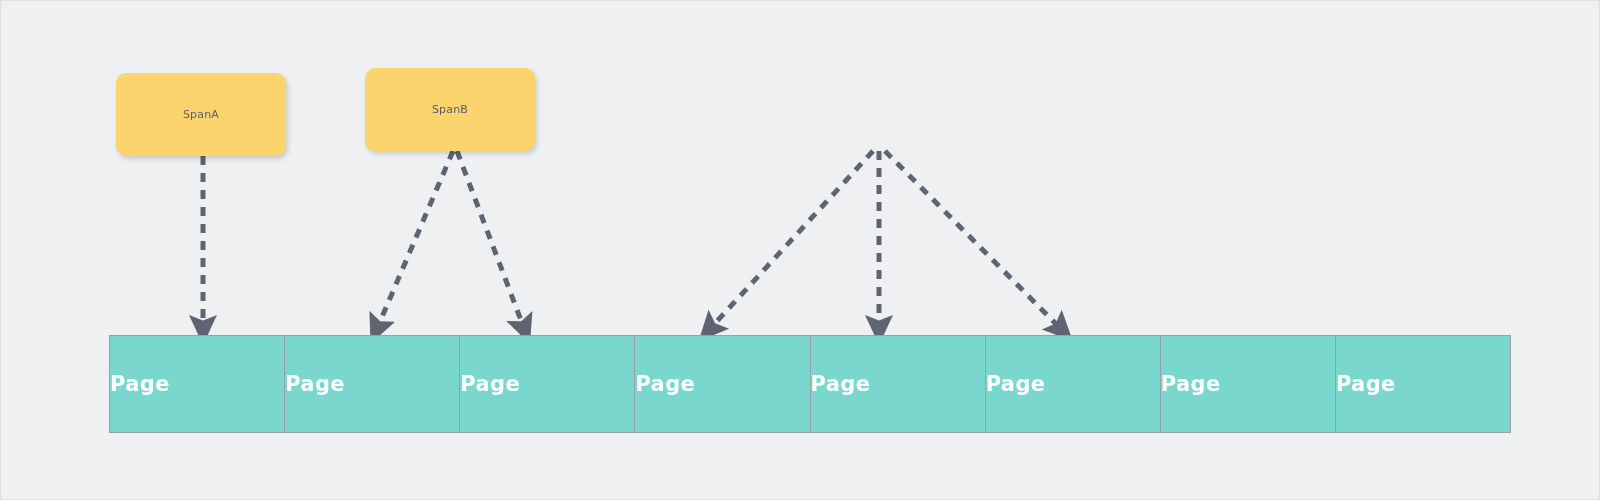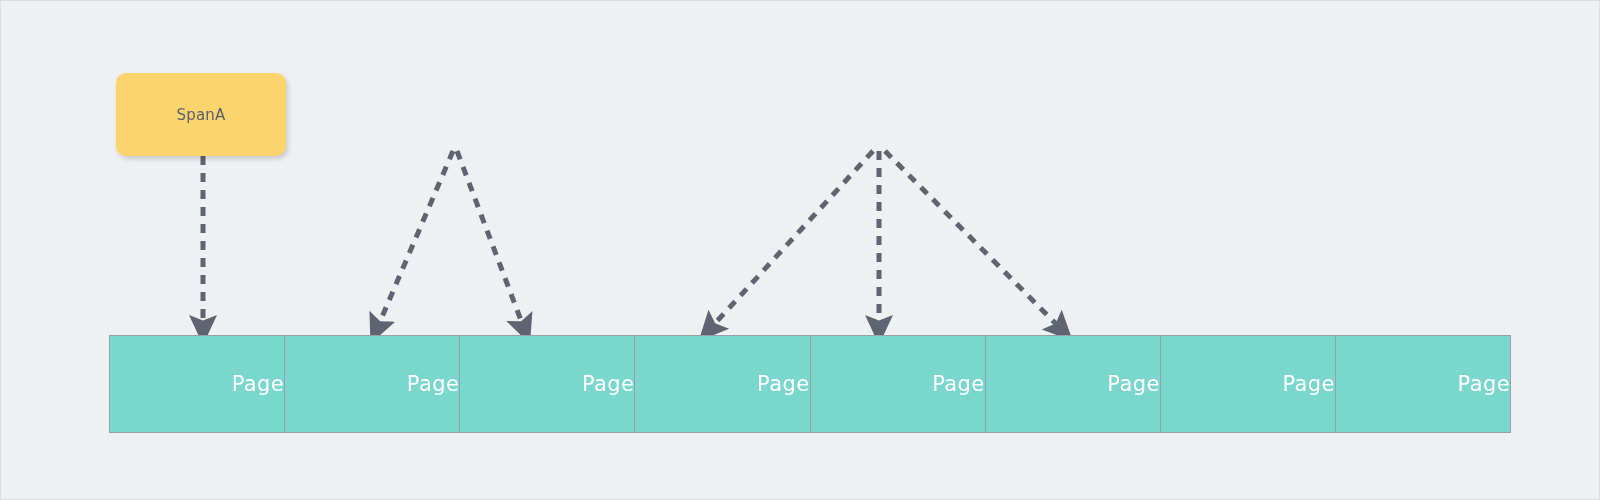--- a/index.html
+++ b/index.html
@@ -31,38 +31,39 @@
     position: absolute;
     background: #fbd46d;
     border-radius: 10px;
     box-shadow: 2px 3px 5px rgba(0,0,0,0.16);
     display: flex;
     align-items: center;
     justify-content: center;
   }
   .span-label {
     font-family: "DejaVu Sans", sans-serif;
-    font-size: 15px;
+    font-size: 11px;
     color: #5a5f6e;
     letter-spacing: 0.2px;
     user-select: none;
   }
   #page-strip {
     position: absolute;
     display: flex;
     box-sizing: border-box;
   }
   .page-cell {
     background: #79d7cd;
     border: 1px solid #9aa0a6;
     box-sizing: border-box;
     display: flex;
     align-items: center;
-    justify-content: flex-end;
+    justify-content: flex-start;
     margin-left: -1px;
+    font-weight: bold;
   }
   .page-cell:first-child {
     margin-left: 0;
   }
   .page-label {
     font-family: "DejaVu Sans", sans-serif;
     font-size: 21px;
     color: #ffffff;
     letter-spacing: 0.4px;
     user-select: none;
@@ -86,20 +87,23 @@
         <line x1="872" y1="150" x2="707" y2="330" stroke="#5f6472" stroke-width="5" stroke-dasharray="9 8" stroke-linecap="butt" marker-end="url(#arrowhead)"></line>
         <line x1="878" y1="150" x2="878" y2="330" stroke="#5f6472" stroke-width="5" stroke-dasharray="9 8" stroke-linecap="butt" marker-end="url(#arrowhead)"></line>
         <line x1="884" y1="150" x2="1062" y2="330" stroke="#5f6472" stroke-width="5" stroke-dasharray="9 8" stroke-linecap="butt" marker-end="url(#arrowhead)"></line>
       </g>
   </svg>
 
   <div class="span-node" style="left: 115px; top: 72px; width: 170px; height: 83px; background: rgb(251, 212, 109);">
     <span class="span-label">SpanA</span>
   </div>
 
+  <div class="span-node" style="left: 364px; top: 67px; width: 170px; height: 83px; background: rgb(251, 212, 109);">
+    <span class="span-label">SpanB</span>
+  </div>
 
 
   <div id="page-strip" style="left: 108px; top: 334px; width: 1402px; height: 98px;">
       <div class="page-cell" style="width: 176.25px; background: rgb(121, 215, 205); border-color: rgb(154, 160, 166);">
         <span class="page-label" style="color: rgb(255, 255, 255);">Page</span>
       </div>
       <div class="page-cell" style="width: 176.25px; background: rgb(121, 215, 205); border-color: rgb(154, 160, 166);">
         <span class="page-label" style="color: rgb(255, 255, 255);">Page</span>
       </div>
       <div class="page-cell" style="width: 176.25px; background: rgb(121, 215, 205); border-color: rgb(154, 160, 166);">

